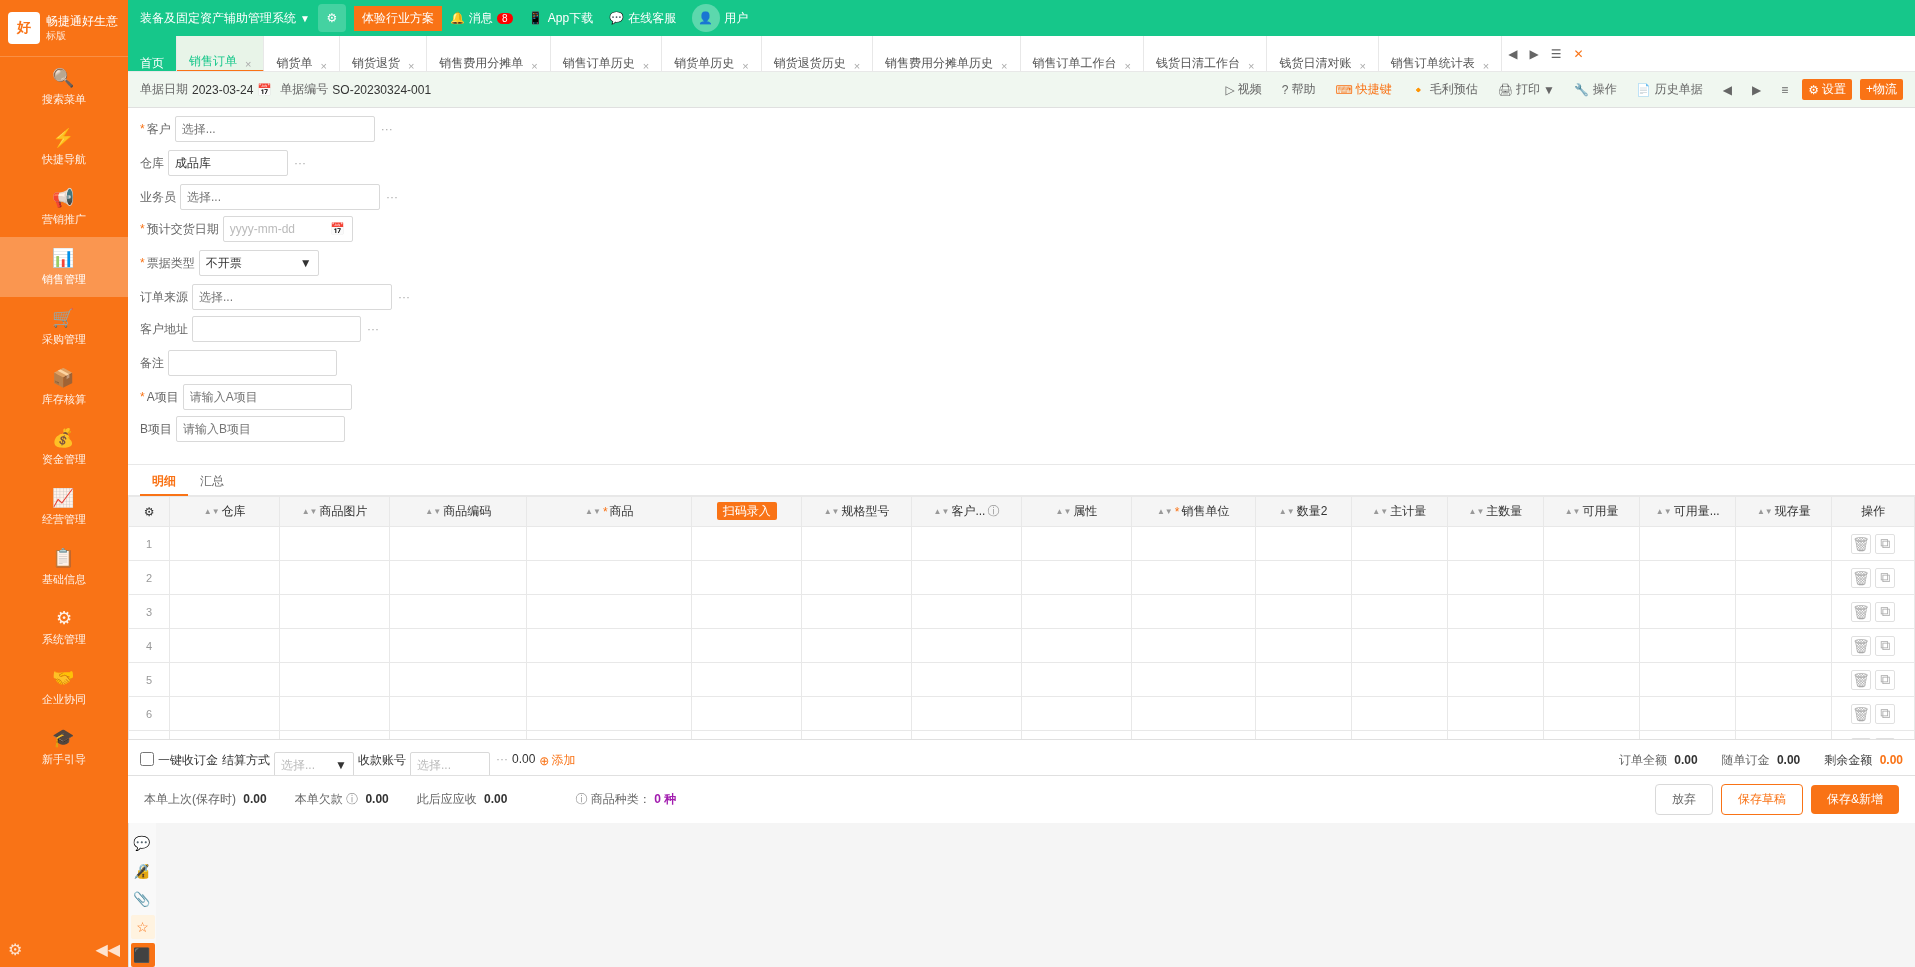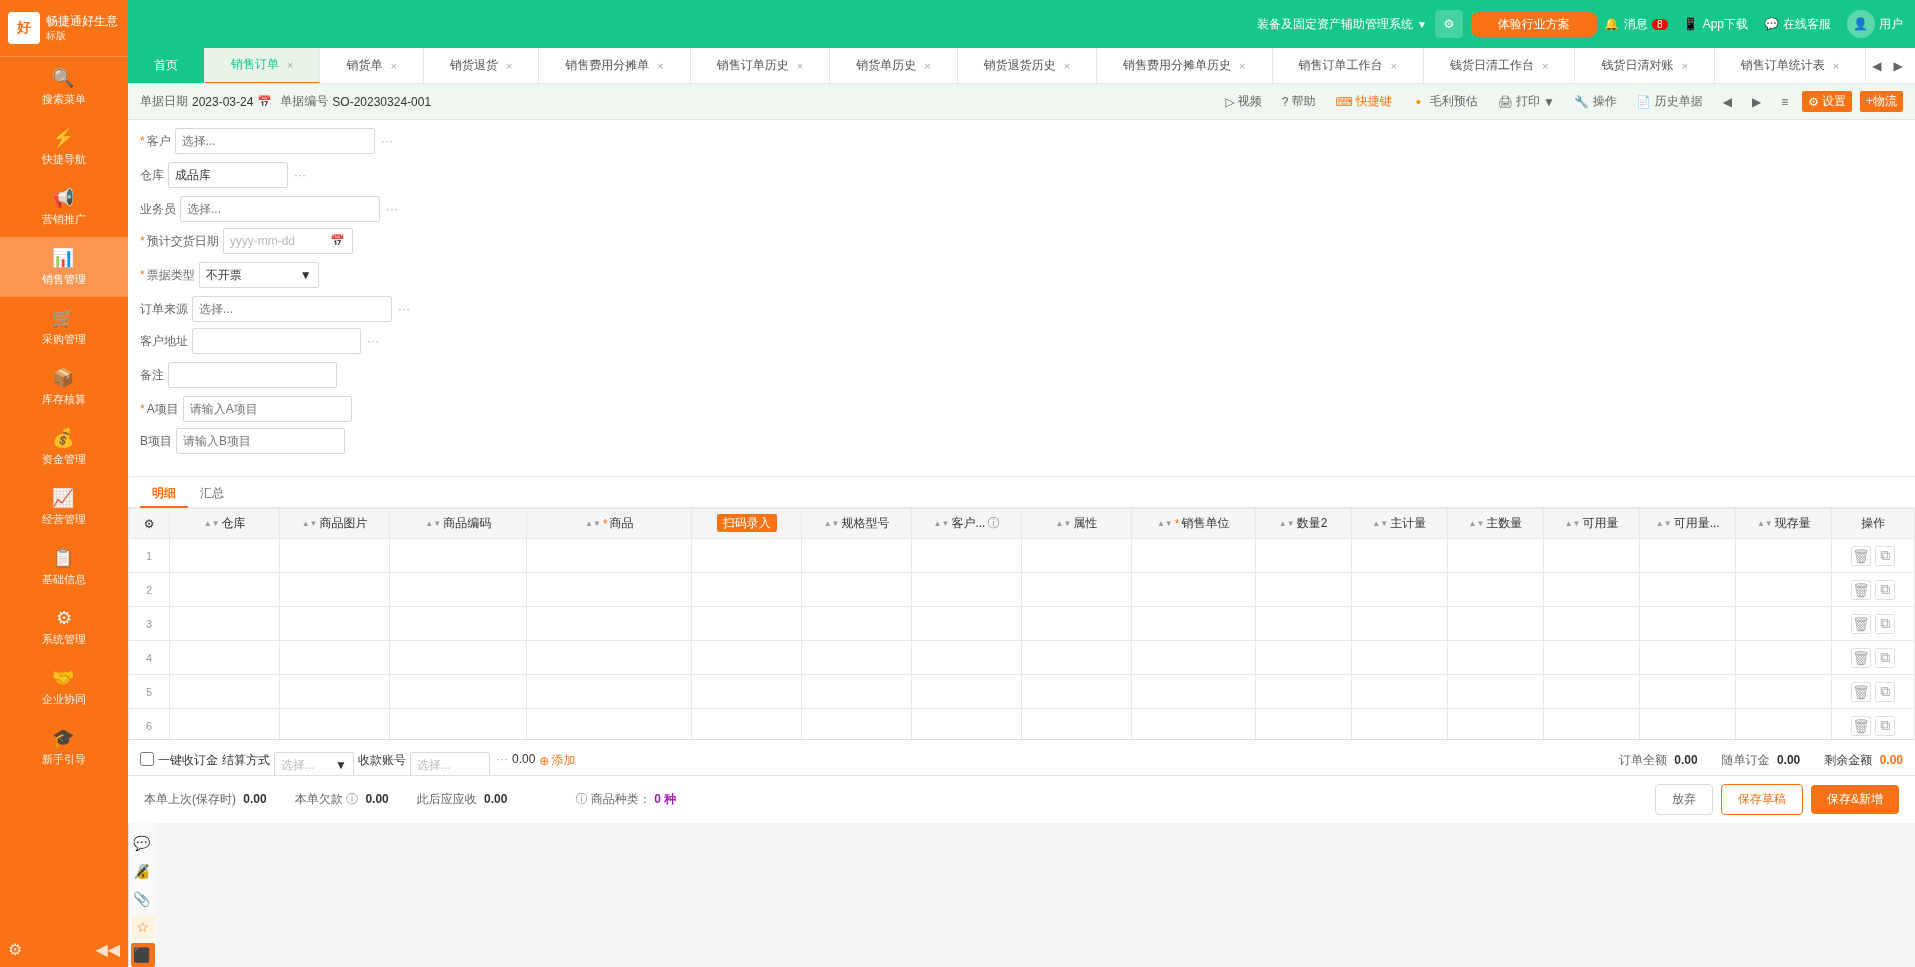--- a/index.html
+++ b/index.html
@@ -15,34 +15,34 @@
     .sidebar-item.active { background: rgba(255,255,255,0.25); color: #fff; }
     .sidebar-item-icon { font-size: 18px; }
     .sidebar-item-label { font-size: 11px; text-align: center; }
     .sidebar-bottom { padding: 8px; display: flex; justify-content: space-between; align-items: center; }
     .sidebar-bottom-icon { color: rgba(255,255,255,0.8); cursor: pointer; font-size: 16px; }
 
     
     .main { flex: 1; display: flex; flex-direction: column; height: 967px; overflow: hidden; }
 
     
-    .topbar { height: 48px; background: #16c78a; display: flex; align-items: center; padding: 0 12px; gap: 8px; justify-content: flex-end; }
+    .topbar { height: 36px; background: #16c78a; display: flex; align-items: center; padding: 0 12px; gap: 8px; justify-content: flex-start; }
     .topbar-left { display: flex; align-items: center; gap: 8px; }
     .topbar-system { display: flex; align-items: center; gap: 4px; color: #fff; font-size: 13px; cursor: pointer; }
     .topbar-system-arrow { font-size: 10px; }
     .topbar-settings { width: 28px; height: 28px; background: rgba(255,255,255,0.2); border-radius: 4px; display: flex; align-items: center; justify-content: center; color: #fff; cursor: pointer; }
-    .topbar-solution { background: #f97316; color: #fff; border: none; padding: 4px 27px; border-radius: 8px; cursor: pointer; font-size: 12px; }
+    .topbar-solution { background: #f97316; color: #fff; border: none; padding: 4px 8px; border-radius: 0; cursor: pointer; font-size: 12px; }
     .topbar-right { display: flex; align-items: center; gap: 16px; color: #fff; }
     .topbar-right-item { display: flex; align-items: center; gap: 4px; cursor: pointer; font-size: 12px; }
     .badge { background: red; color: #fff; border-radius: 10px; padding: 0 4px; font-size: 10px; min-width: 16px; text-align: center; }
     .user-avatar { width: 28px; height: 28px; background: rgba(255,255,255,0.3); border-radius: 50%; display: flex; align-items: center; justify-content: center; color: #fff; font-size: 12px; }
 
     
     .navtabs { height: 36px; background: #fff; border-bottom: 1px solid #e8e8e8; display: flex; align-items: center; overflow: hidden; }
-    .navtab { padding: 0 26px; height: 36px; display: flex; align-items: center; gap: 4px; cursor: pointer; white-space: nowrap; color: #555; border-right: 1px solid #e8e8e8; font-size: 12px; flex-shrink: 0; }
+    .navtab { padding: 0 12px; height: 36px; display: flex; align-items: flex-end; gap: 4px; cursor: pointer; white-space: nowrap; color: #555; border-right: 1px solid #e8e8e8; font-size: 12px; flex-shrink: 0; }
     .navtab.active { background: #e8f4e8; color: #16c78a; border-bottom: 2px solid #f97316; }
     .navtab.home { background: #16c78a; color: #fff; }
     .navtab-close { margin-left: 4px; color: #aaa; font-size: 11px; }
     .navtabs-scroll-btn { padding: 0 6px; height: 36px; display: flex; align-items: center; color: #666; cursor: pointer; font-size: 12px; flex-shrink: 0; }
 
     
     .content { flex: 1; overflow: hidden; display: flex; flex-direction: column; background: #fff; }
 
     
     .toolbar { height: 36px; background: #f0f7f0; border-bottom: 1px solid #e0e0e0; display: flex; align-items: center; padding: 0 12px; gap: 8px; justify-content: space-between; }

